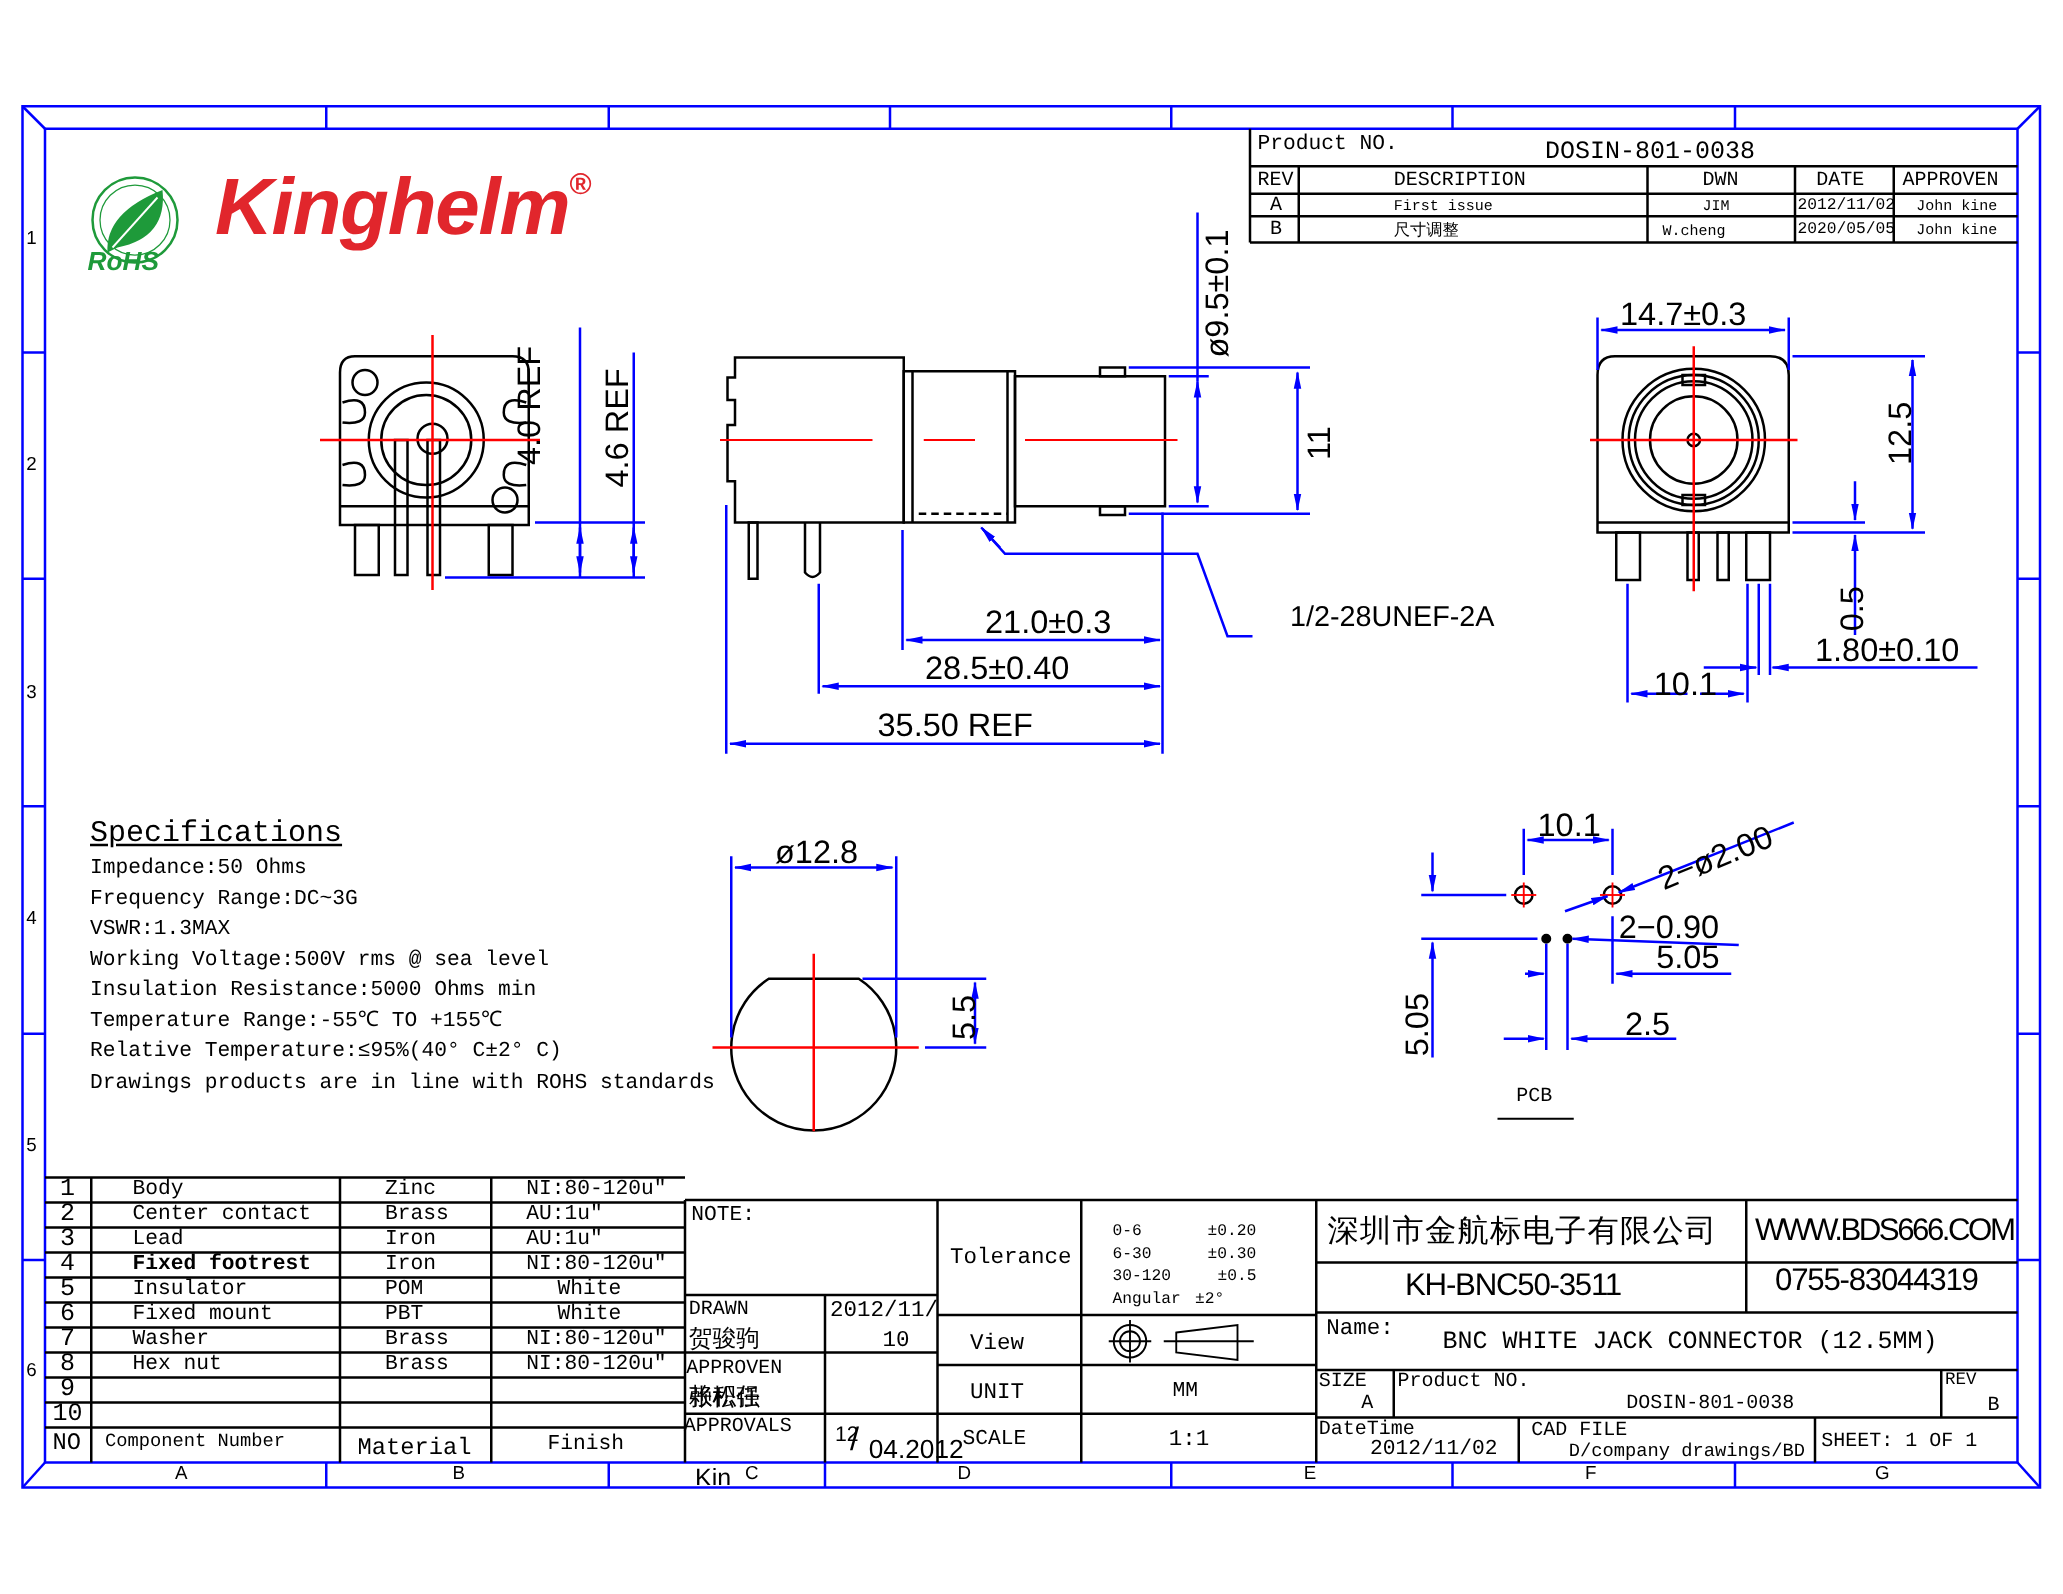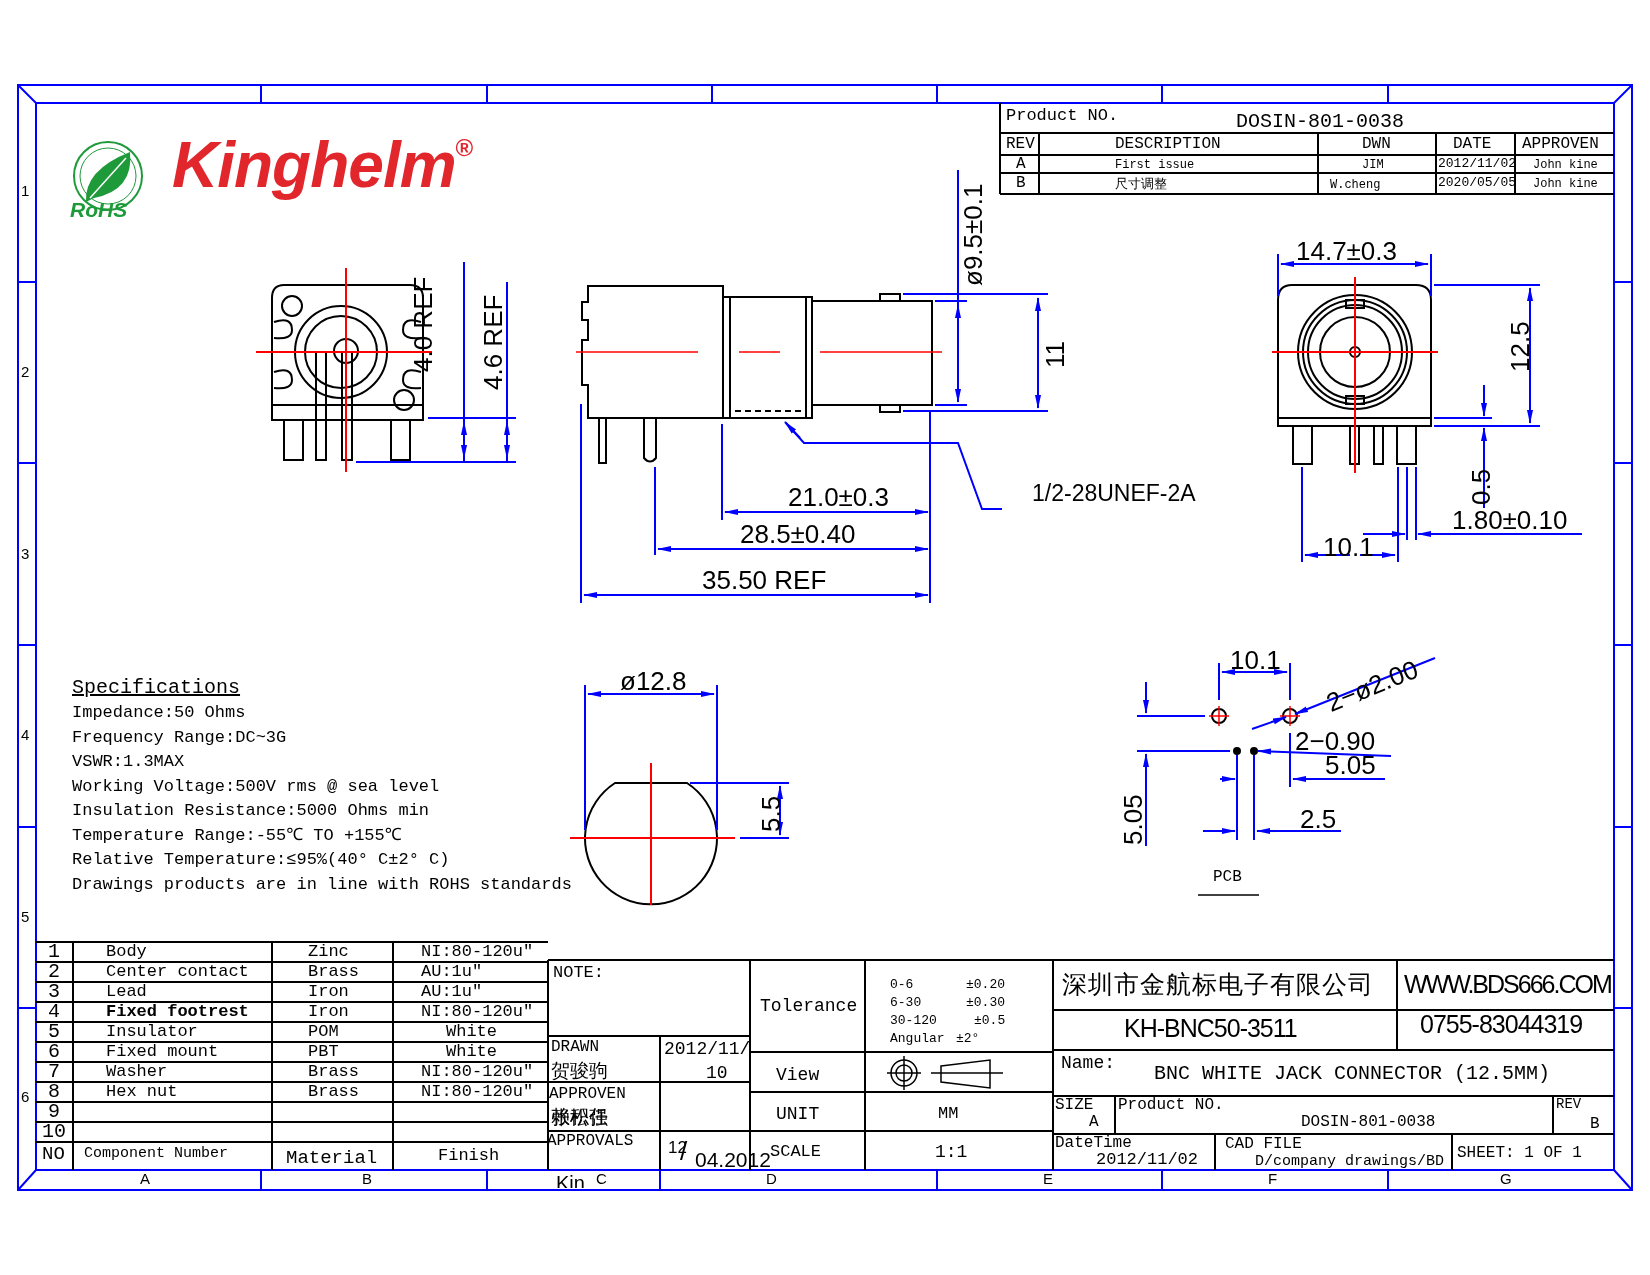--- a/index.html
+++ b/index.html
@@ -340,21 +340,21 @@
 
 <span class="abs dim" style="left:1230px;top:645px;">10.1</span>
 <span class="abs dim" style="left:1322px;top:690px;transform:rotate(-22deg);transform-origin:left top;">2−ø2.00</span>
 <span class="abs dim" style="left:1295px;top:726px;">2−0.90</span>
 <span class="abs dim" style="left:1325px;top:750px;">5.05</span>
 <span class="abs dim" style="left:1118px;top:845px;transform:rotate(-90deg);transform-origin:left top;">5.05</span>
 <span class="abs dim" style="left:1300px;top:804px;">2.5</span>
 <span class="abs mono" style="left:1213px;top:868px;font-size:16px;">PCB</span>
 
 <div class="abs" style="left:72px;top:654px;">
-  <div class="mono" style="font-size:20px;text-decoration:underline;margin-bottom:2px;margin-top:22px;">Specifications</div>
+  <div class="mono" style="font-size:24px;text-decoration:underline;margin-bottom:2px;">Specifications</div>
   <div class="spec-line">Impedance:50 Ohms</div>
   <div class="spec-line">Frequency Range:DC~3G</div>
   <div class="spec-line">VSWR:1.3MAX</div>
   <div class="spec-line">Working Voltage:500V rms @ sea level</div>
   <div class="spec-line">Insulation Resistance:5000 Ohms min</div>
   <div class="spec-line">Temperature Range:-55℃ TO +155℃</div>
   <div class="spec-line">Relative Temperature:≤95%(40° C±2° C)</div>
   <div class="spec-line">Drawings products are in line with ROHS standards</div>
 </div>
 

